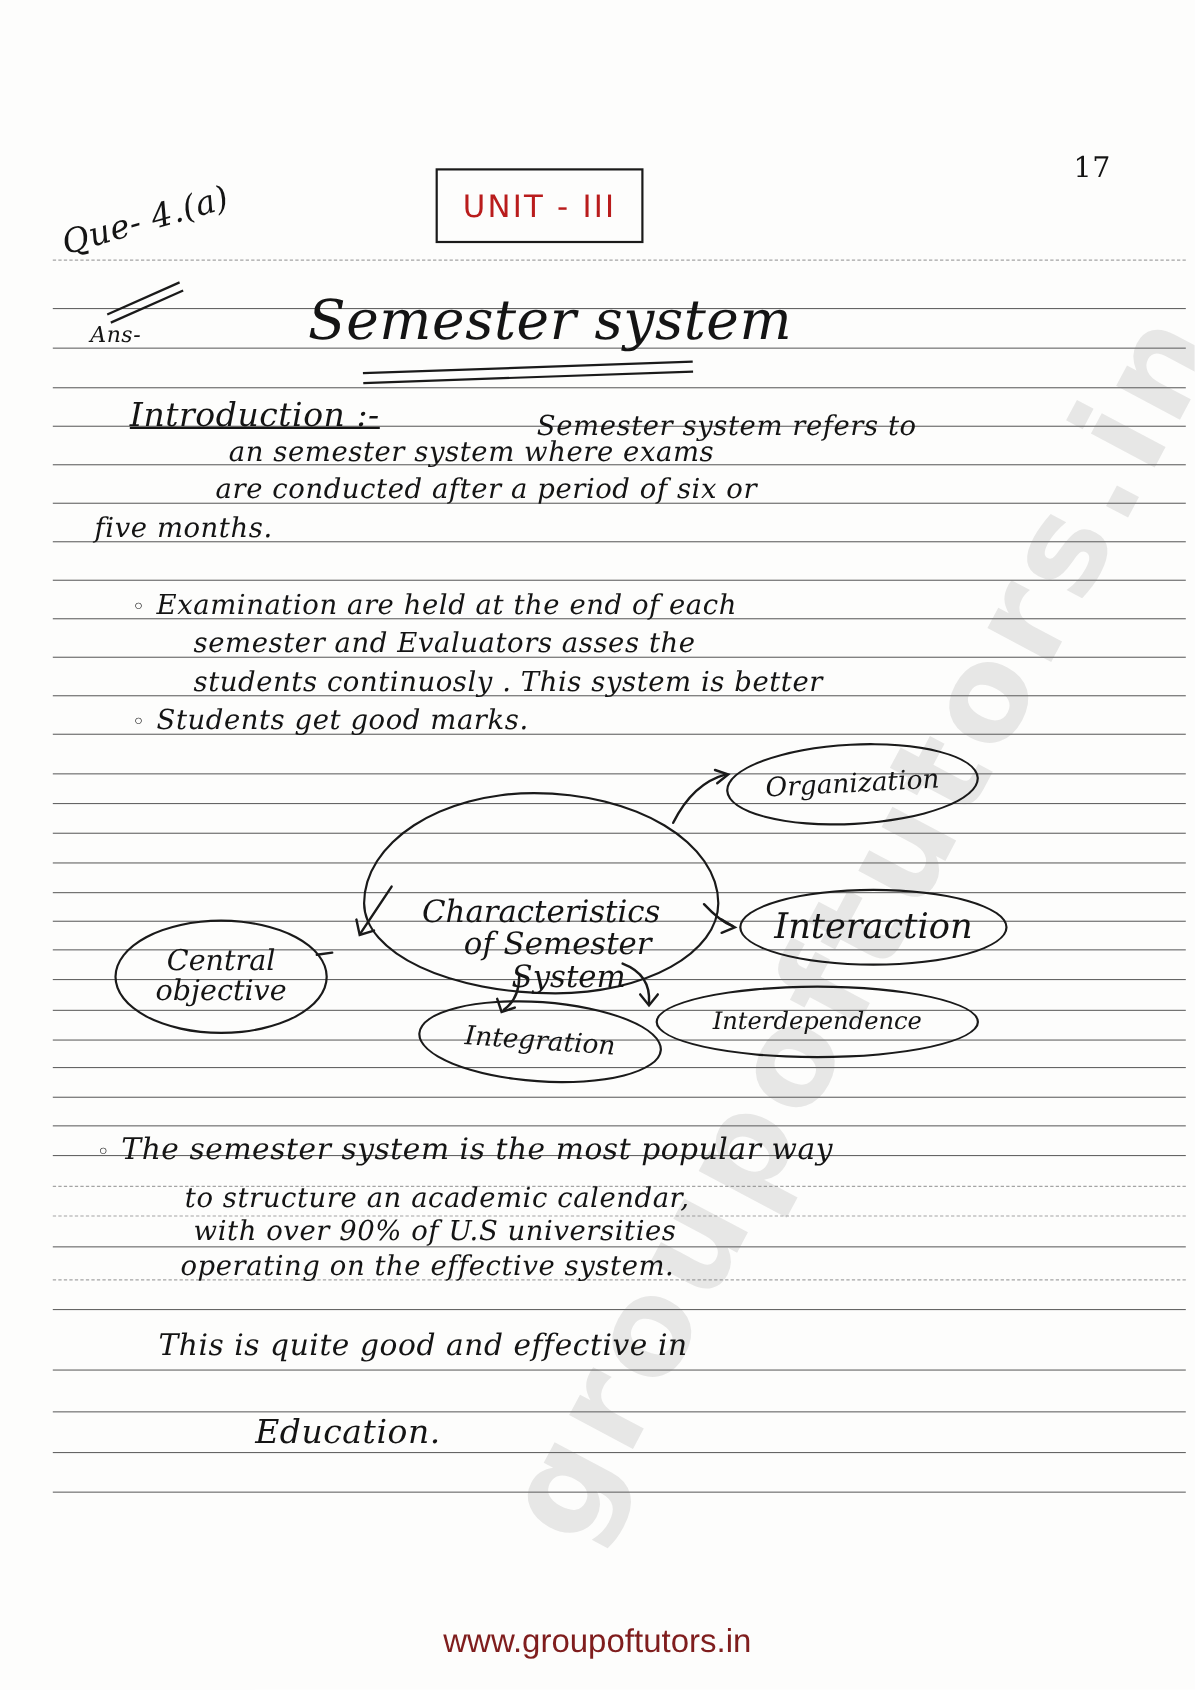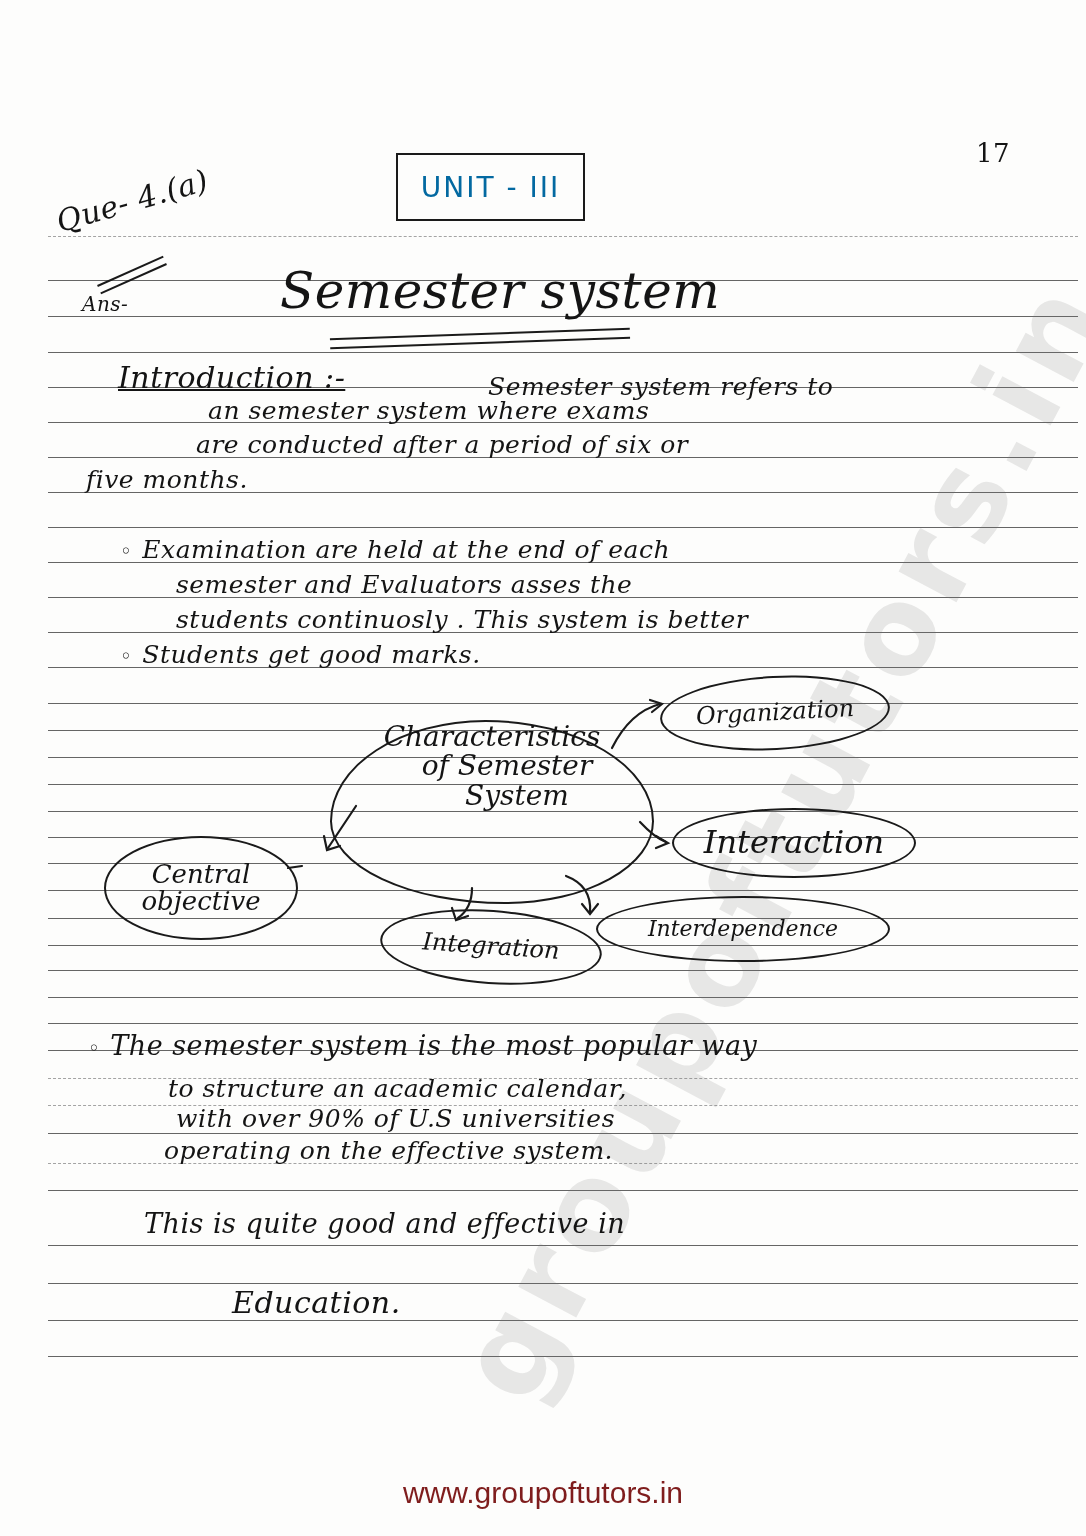--- a/index.html
+++ b/index.html
@@ -28,21 +28,21 @@
     color: #141414;
     white-space: nowrap;
     letter-spacing: 0.5px;
   }
   .page-num { left: 976px; top: 138px; font-size: 26px; font-style: normal; }
   .unit-box {
     position: absolute; left: 396px; top: 153px; width: 185px; height: 64px;
     border: 2.4px solid #1a1a1a;
     display: flex; align-items: center; justify-content: center;
     font-family: "DejaVu Sans", sans-serif; font-size: 28px; letter-spacing: 2px;
-    color: #0369a1;
+    color: #b91c1c;
   }
   .que { left: 62px; top: 204px; font-size: 30px; transform: rotate(-16deg); transform-origin: left bottom; }
   .ans { left: 82px; top: 292px; font-size: 20px; }
   .title {
     left: 280px; top: 262px; font-size: 50px;
     font-family: "DejaVu Serif", serif; font-style: italic;
   }
   .title-underline {
     position: absolute; left: 330px; top: 333px; width: 300px; height: 7px;
     border-top: 2px solid #1a1a1a; border-bottom: 2px solid #1a1a1a;
@@ -59,21 +59,21 @@
   
   .node {
     position: absolute; border: 2.2px solid #1a1a1a; border-radius: 50%;
     display: flex; align-items: center; justify-content: center; text-align: center;
     font-family: "DejaVu Serif", serif; font-style: italic; color: #141414;
     line-height: 1.05;
   }
   .cloud {
     position: absolute; left: 330px; top: 720px; width: 320px; height: 180px;
     border: 2.4px solid #1a1a1a; border-radius: 48% 52% 46% 54% / 55% 55% 45% 45%;
-    display: flex; align-items: flex-start; justify-content: center; text-align: center;
+    display: flex; align-items: flex-end; justify-content: center; text-align: center;
     font-family: "DejaVu Serif", serif; font-style: italic; font-size: 28px; line-height: 1.05;
     color: #141414;
     box-shadow: inset 0 0 0 0 transparent;
   }
   .watermark {
     position: absolute; left: 160px; top: 770px;
     font-family: "DejaVu Sans", sans-serif; font-size: 120px; font-weight: bold;
     color: rgba(120,120,120,0.16);
     transform: rotate(-62deg); transform-origin: center;
     white-space: nowrap; letter-spacing: 8px;

